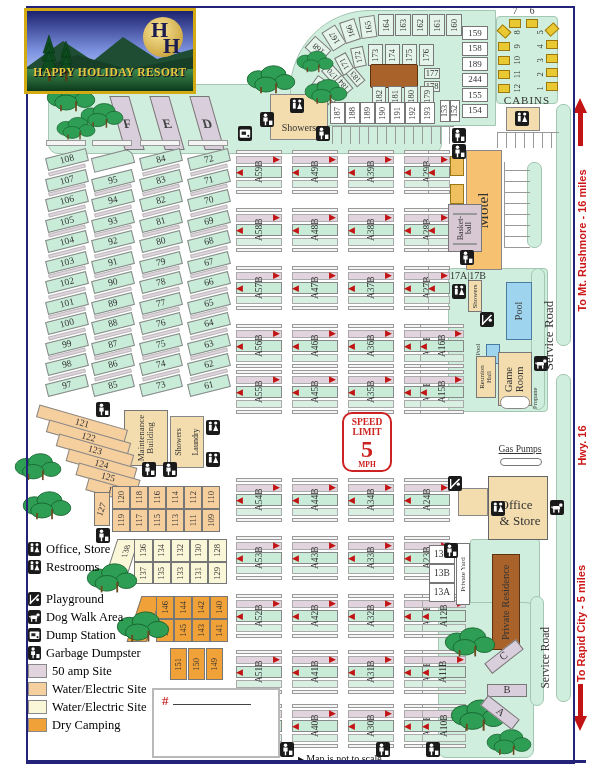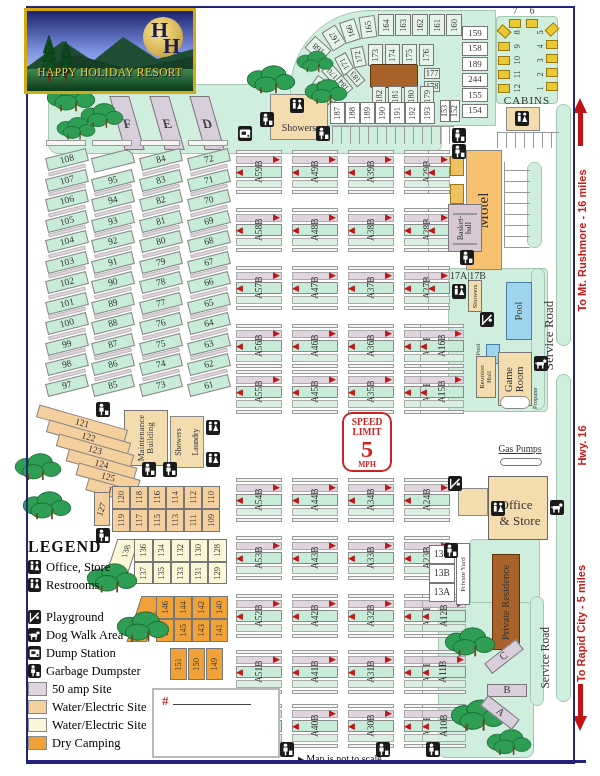--- a/index.html
+++ b/index.html
@@ -32,21 +32,21 @@
   #your-site .ys-line{display:inline-block;width:78px;border-bottom:1.5px solid #444;margin-left:4px}
   #your-site .ys-co{font-size:12.5px;color:#111;border-top:1px solid #999;margin-top:2px;padding-top:2px}
   #speed-sign{left:342px;top:412px;width:50px;height:60px;background:#fff;border:2px solid #cc2222;
               border-radius:10px;z-index:40;text-align:center;color:#cc2222;padding-top:4px;line-height:1.05}
   #speed-sign .sp-s{font-size:9.5px;font-weight:bold}
   #speed-sign .sp-5{font-size:24px;font-weight:bold;line-height:.95}
   #speed-sign .sp-m{font-size:7.5px;font-weight:bold}
   #logo{left:24px;top:8px;width:172px;height:86px;background:#101048;border:3px solid #d4aa12;
         z-index:60;overflow:hidden}
   #logo .lg-name{position:absolute;left:0;bottom:13px;width:100%;text-align:center;color:#e8c93e;
-                 font-weight:normal;font-size:11.5px;letter-spacing:.4px;text-shadow:1px 1px 1px #102;z-index:3}
+                 font-weight:bold;font-size:11.5px;letter-spacing:.4px;text-shadow:1px 1px 1px #102;z-index:3}
 </style>
 </head>
 <body>
 
 <div id="map-layer" class="abs" style="left:0;top:0;width:600px;height:776px">
     <div class="abs green" style="left: 48px; top: 84px; width: 394px; height: 70px; border-radius: 10px;"></div>
     <div class="abs green" style="left: 496px; top: 16px; width: 62px; height: 88px; border-radius: 4px;"></div>
     <div class="abs green" style="left: 448px; top: 268px; width: 100px; height: 144px; border-radius: 4px;"></div>
     <div class="abs green" style="left: 527px; top: 162px; width: 15px; height: 86px; border-radius: 7px;"></div>
     <div class="abs green" style="left: 531px; top: 268px; width: 14px; height: 142px; border-radius: 7px;"></div>
@@ -1496,21 +1496,20 @@
       <path d="M14 60 L22 40 L30 60 z M15 50 L22 32 L29 50 z M16 42 L22 24 L28 42 z"></path>
       <path d="M32 62 L39 44 L46 62 z M33 53 L39 37 L45 53 z M34 46 L39 30 L44 46 z"></path>
     </g>
     <rect x="21" y="58" width="3" height="12" fill="#5a3a15"></rect>
     <rect x="38" y="60" width="2.5" height="10" fill="#5a3a15"></rect>
   </svg>
   <div class="lg-name">HAPPY HOLIDAY RESORT</div>
 </div>
 
 <div id="legend-box" class="abs">
-  <div class="lg-title">LEGEND</div>
   <div id="legend-items">
       <div class="lg-row">
         <span class="icon"><svg width="13" height="14" viewBox="0 0 14 15">
             <circle cx="4.3" cy="3" r="1.6" fill="#fff"></circle>
             <rect x="2.9" y="5" width="2.8" height="5.6" fill="#fff"></rect>
             <circle cx="9.7" cy="3" r="1.6" fill="#fff"></circle>
             <path d="M9.7 4.8 L12.3 11 H7.1 z" fill="#fff"></path>
           </svg></span>
         <span>Office, Store</span>
       </div>

